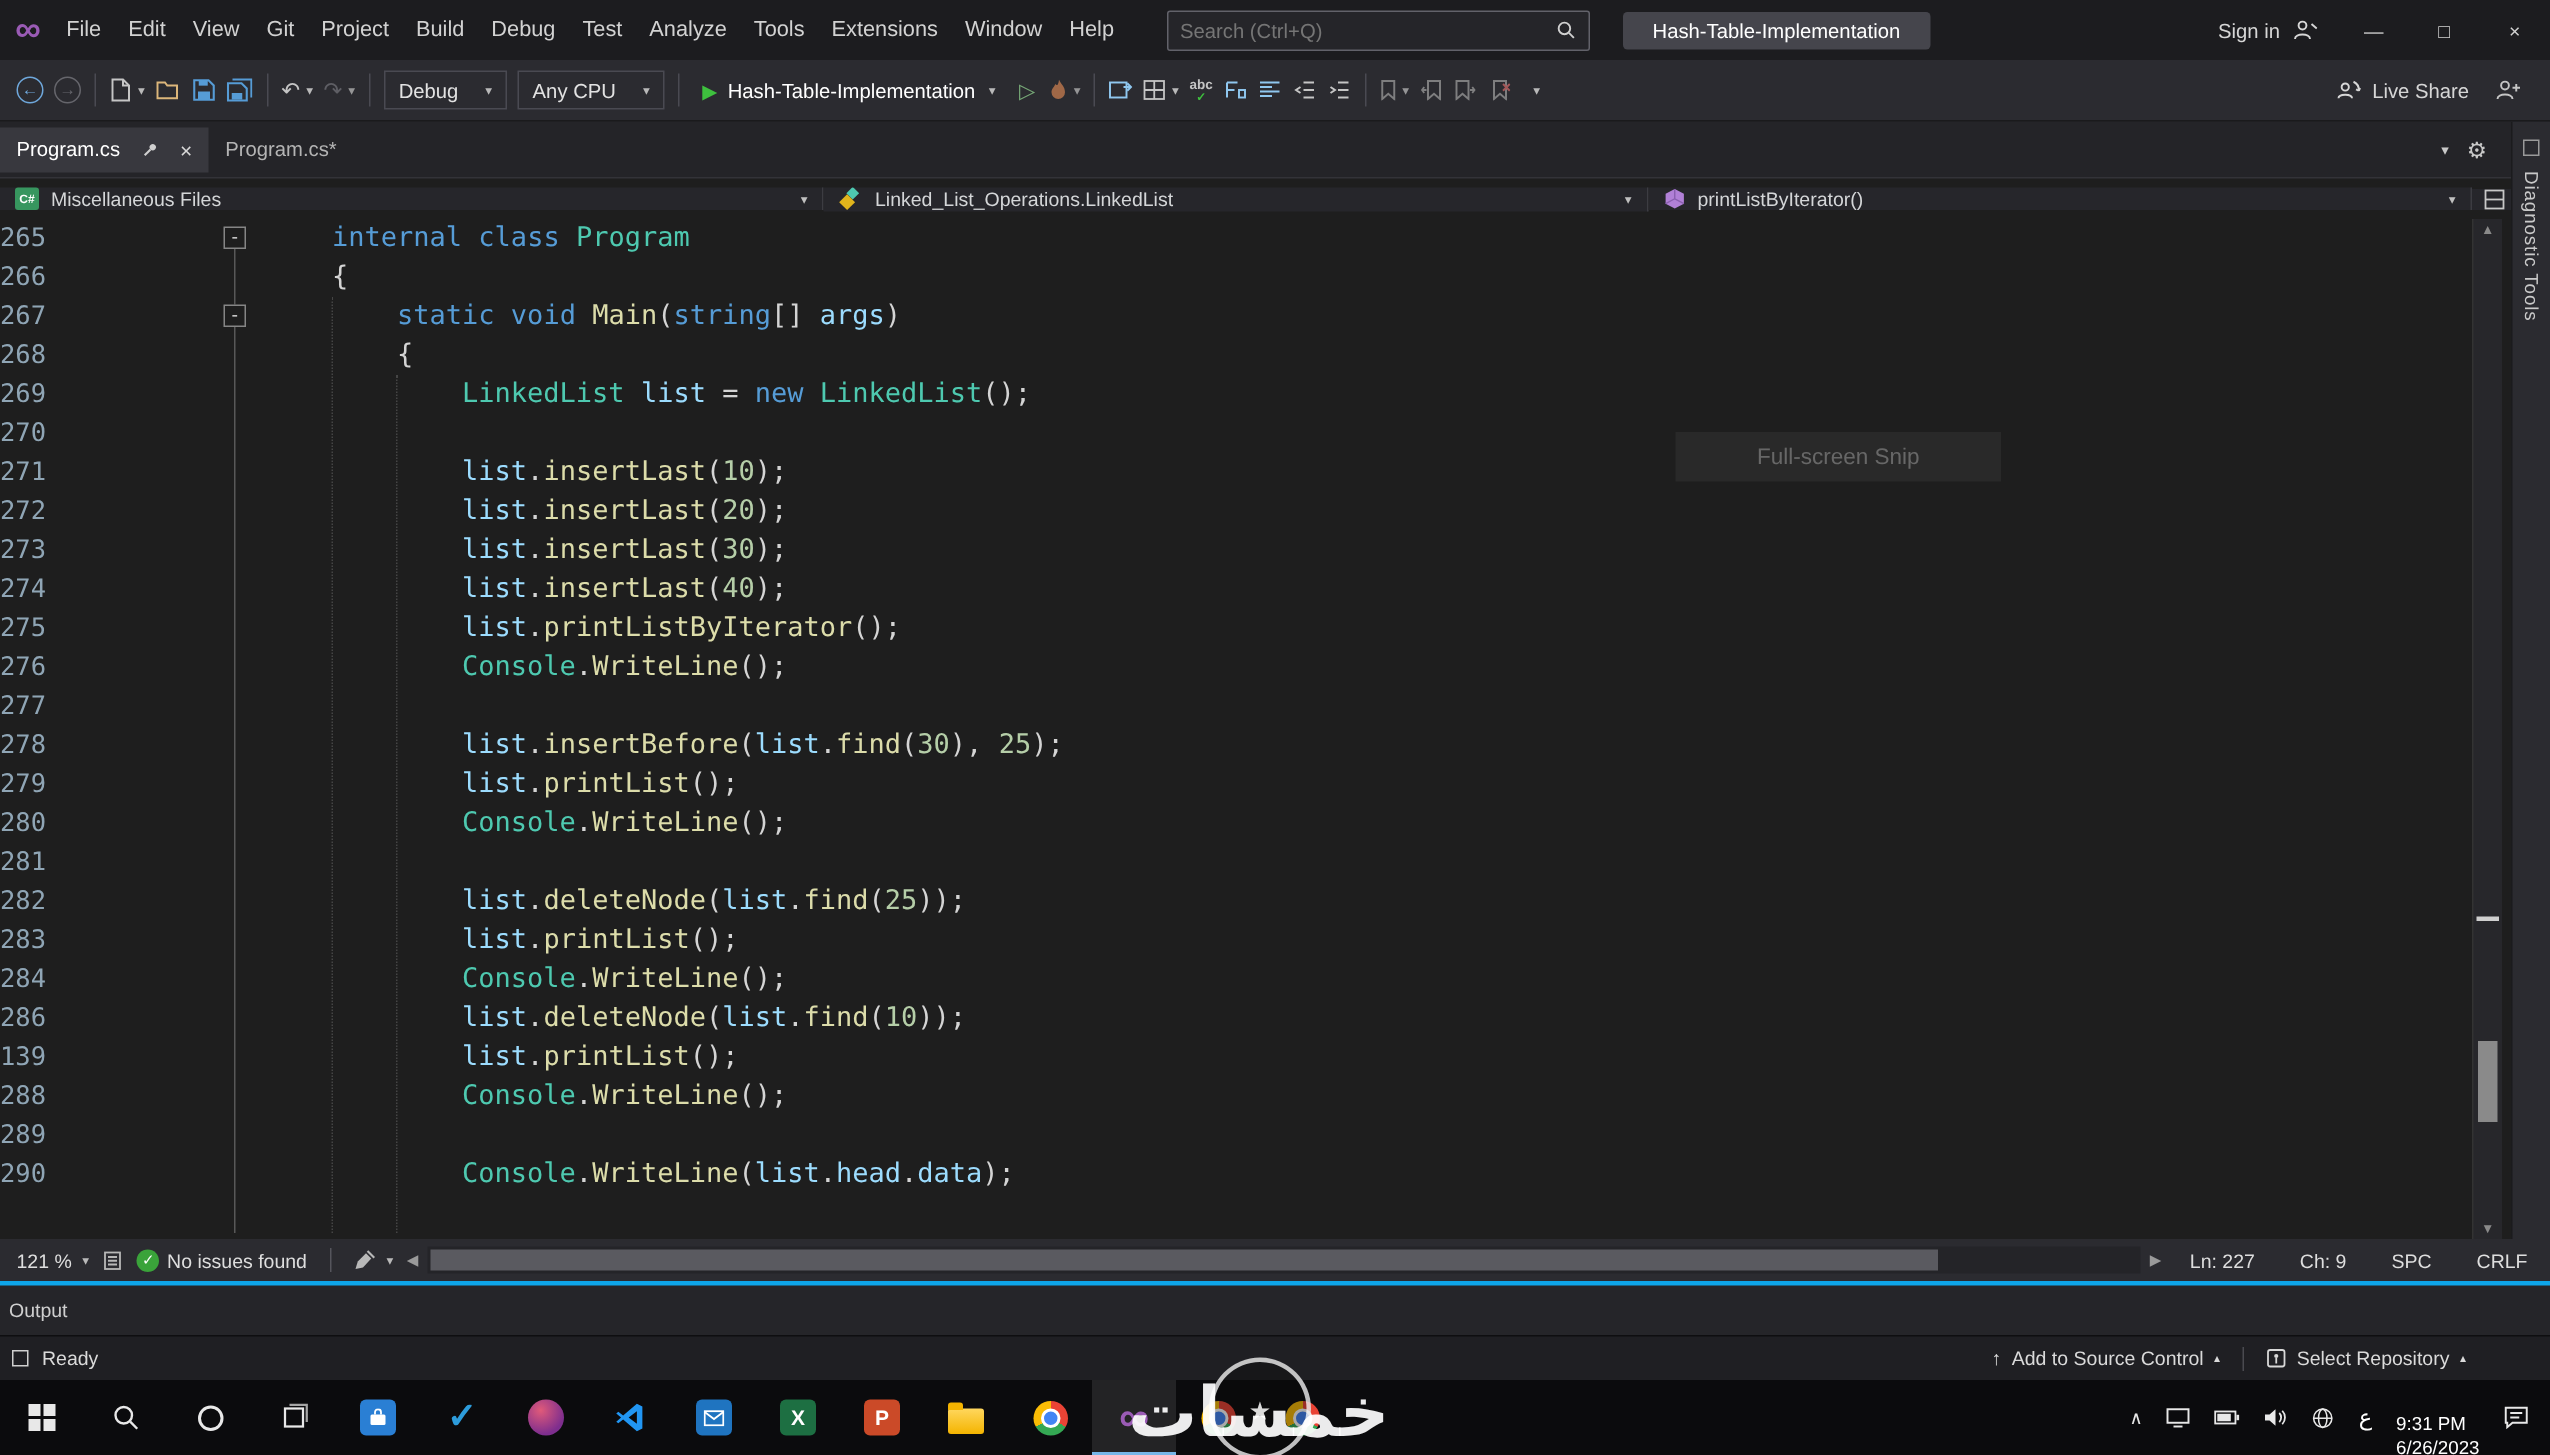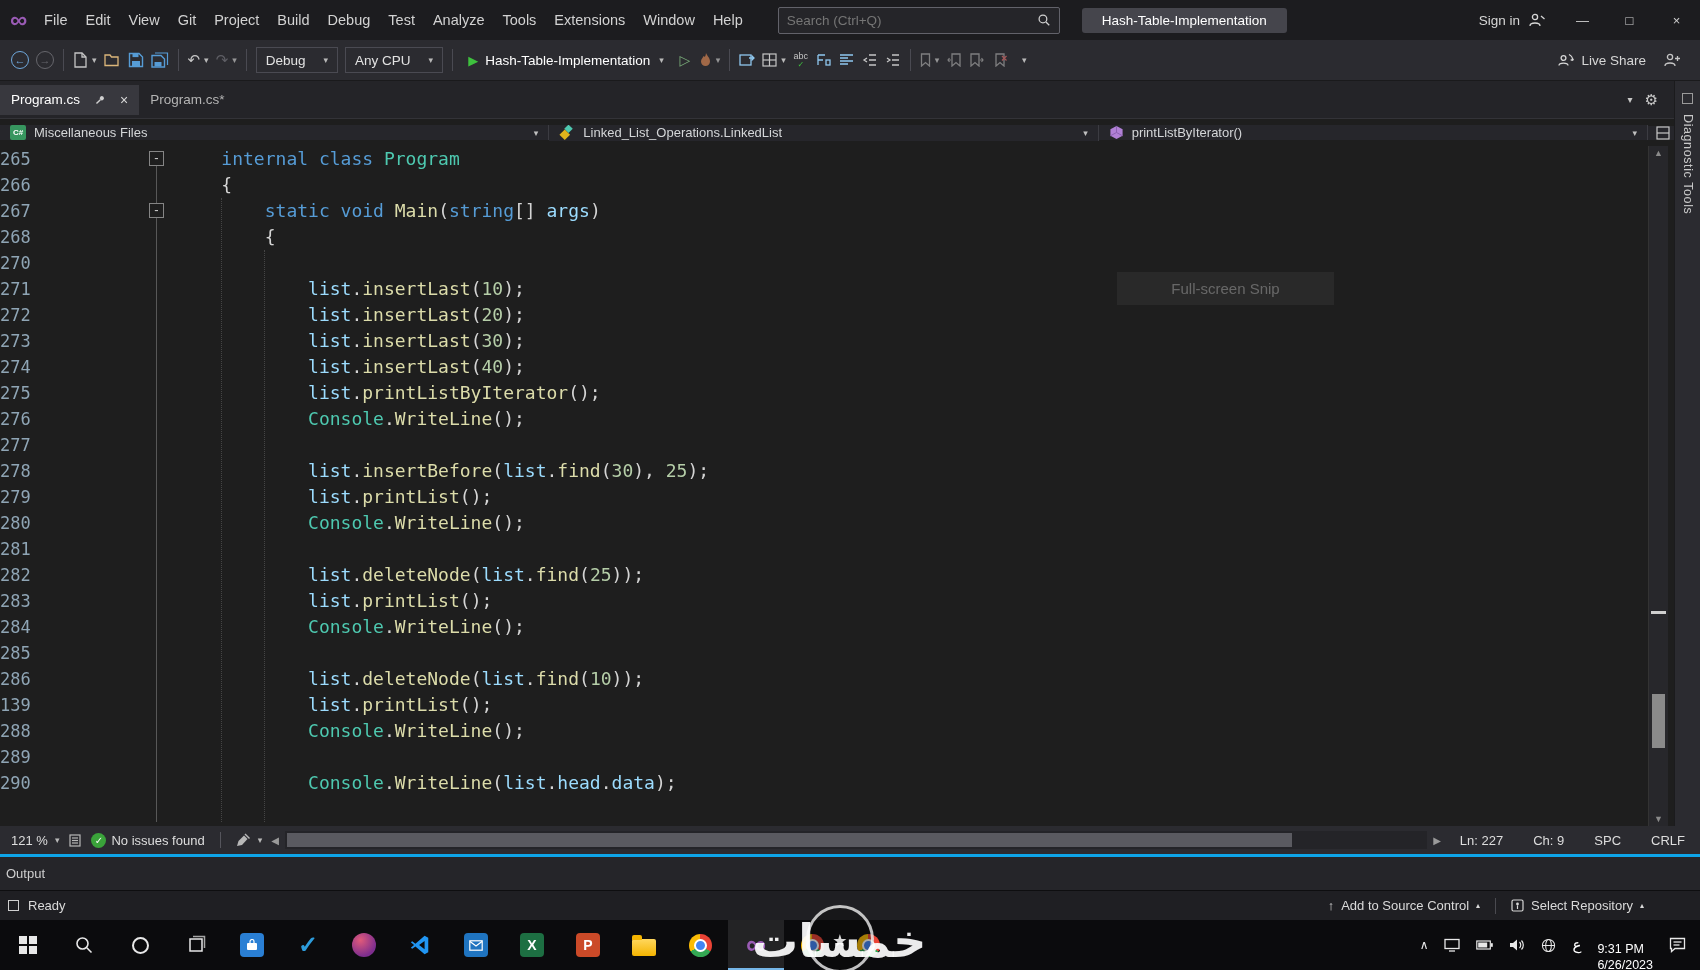--- a/index.html
+++ b/index.html
@@ -29,21 +29,21 @@
   .circ{width:18px;height:18px;border:1.5px solid #6fa8dc;border-radius:50%;display:flex;align-items:center;
         justify-content:center;font-size:11px;color:#6fa8dc;}
   .circ.dim{border-color:#66666c;color:#66666c;}
   .tsep{width:1px;height:22px;background:#4a4a52;margin:0 5px;}
   .tcaret{font-size:9px;color:#b9b9b9;margin-left:2px;}
   .tselect{height:26px;border:1px solid #4a4a52;background:#2b2b30;display:flex;align-items:center;
         padding:0 9px;font-size:13.5px;color:#e2e2e2;margin:0 3px;gap:16px;}
   .start-btn{display:flex;align-items:center;gap:7px;padding:0 9px;font-size:13.5px;color:#fff;}
   .play{color:#3ec13e;font-size:13px;}
   .play-outline{color:#77a877;font-size:14px;}
-  .spell{font-size:9px;letter-spacing:0;line-height:1;color:#c5c5c5;display:flex;flex-direction:column;align-items:center;}
+  .spell{font-size:9px;letter-spacing:0;line-height:1;color:#c5c5c5;display:flex;flex-direction:column;align-items:center;font-weight:bold;}
   .toolbar-right{margin-left:auto;display:flex;align-items:center;gap:14px;margin-right:8px;}
   .live-share{display:flex;align-items:center;gap:7px;font-size:13.5px;color:#d6d6d6;}
 
   
   .tabrow{top:81px;height:37px;background:#242428;align-items:center;z-index:15;}
   .tab{height:30px;display:flex;align-items:center;padding:0 11px;font-size:13.5px;gap:8px;cursor:default;}
   .tab.active{background:#38383e;color:#fff;gap:14px;}
   .tab.inactive{color:#b4b4b4;}
   .tab-close{font-size:14px;color:#d8d8d8;line-height:1;}
   .tabrow-right{margin-left:auto;display:flex;align-items:center;gap:12px;margin-right:42px;color:#c8c8c8;}
@@ -65,21 +65,21 @@
   .fold{width:56px;position:relative;flex:none;}
   .fold-box{position:absolute;left:27px;top:5px;width:15px;height:15px;border:1px solid #858585;background:#1e1e1e;
         color:#cfcfcf;font-size:13px;line-height:12px;text-align:center;z-index:3;font-family:"Liberation Sans",sans-serif;}
   .code-text{white-space:pre;color:#d4d4d4;}
   .tk-kw{color:var(--tk-kw);} .tk-ty{color:var(--tk-ty);} .tk-me{color:var(--tk-me);}
   .tk-va{color:var(--tk-va);} .tk-nu{color:var(--tk-nu);} .tk-pl{color:var(--tk-pl);}
   .fold-line{position:absolute;left:156px;top:13px;width:1px;height:663px;background:#585858;z-index:2;}
   .guide{position:absolute;width:1px;border-left:1px dotted #454545;z-index:1;}
   .guide1{left:221px;top:52px;height:624px;}
   .guide2{left:264px;top:104px;height:572px;}
-  .snip{position:absolute;left:1117px;top:272px;width:217px;height:33px;background:rgba(255,255,255,.05);
+  .snip{position:absolute;left:1117px;top:288px;width:217px;height:33px;background:rgba(255,255,255,.05);
         color:rgba(205,205,205,.38);font:15px "Liberation Sans",sans-serif;display:flex;align-items:center;
         justify-content:center;z-index:6;}
 
   
   .vscroll{position:absolute;left:1648px;top:146px;width:20px;height:680px;background:#27272b;border-left:1px solid #333;z-index:4;}
   .varrow{position:absolute;left:0;width:100%;text-align:center;font-size:9px;color:#8a8a8a;}
   .vthumb{position:absolute;left:3px;right:3px;top:548px;height:54px;background:#8a8a8a;}
   .vmark{position:absolute;left:2px;right:2px;top:465px;height:3px;background:#cfcfcf;}
 
   
@@ -409,20 +409,25 @@
             <span class="fold-box">-</span>
           </span>
           <span class="code-text"><span class="tk-pl">        </span><span class="tk-kw">static</span><span class="tk-pl"> </span><span class="tk-kw">void</span><span class="tk-pl"> </span><span class="tk-me">Main</span><span class="tk-pl">(</span><span class="tk-kw">string</span><span class="tk-pl">[] </span><span class="tk-va">args</span><span class="tk-pl">)</span></span>
         </div>
         <div class="code-row">
           <span class="ln">268</span>
           <span class="fold"></span>
           <span class="code-text"><span class="tk-pl">        {</span></span>
         </div>
         <div class="code-row">
+          <span class="ln">269</span>
+          <span class="fold"></span>
+          <span class="code-text"><span class="tk-pl">            </span><span class="tk-ty">LinkedList</span><span class="tk-pl"> </span><span class="tk-va">list</span><span class="tk-pl"> = </span><span class="tk-kw">new</span><span class="tk-pl"> </span><span class="tk-ty">LinkedList</span><span class="tk-pl">();</span></span>
+        </div>
+        <div class="code-row">
           <span class="ln">270</span>
           <span class="fold"></span>
           <span class="code-text"></span>
         </div>
         <div class="code-row">
           <span class="ln">271</span>
           <span class="fold"></span>
           <span class="code-text"><span class="tk-pl">            </span><span class="tk-va">list</span><span class="tk-pl">.</span><span class="tk-me">insertLast</span><span class="tk-pl">(</span><span class="tk-nu">10</span><span class="tk-pl">);</span></span>
         </div>
         <div class="code-row">
@@ -482,25 +487,20 @@
         </div>
         <div class="code-row">
           <span class="ln">283</span>
           <span class="fold"></span>
           <span class="code-text"><span class="tk-pl">            </span><span class="tk-va">list</span><span class="tk-pl">.</span><span class="tk-me">printList</span><span class="tk-pl">();</span></span>
         </div>
         <div class="code-row">
           <span class="ln">284</span>
           <span class="fold"></span>
           <span class="code-text"><span class="tk-pl">            </span><span class="tk-ty">Console</span><span class="tk-pl">.</span><span class="tk-me">WriteLine</span><span class="tk-pl">();</span></span>
-        </div>
-        <div class="code-row">
-          <span class="ln">285</span>
-          <span class="fold"></span>
-          <span class="code-text"></span>
         </div>
         <div class="code-row">
           <span class="ln">286</span>
           <span class="fold"></span>
           <span class="code-text"><span class="tk-pl">            </span><span class="tk-va">list</span><span class="tk-pl">.</span><span class="tk-me">deleteNode</span><span class="tk-pl">(</span><span class="tk-va">list</span><span class="tk-pl">.</span><span class="tk-me">find</span><span class="tk-pl">(</span><span class="tk-nu">10</span><span class="tk-pl">));</span></span>
         </div>
         <div class="code-row">
           <span class="ln">139</span>
           <span class="fold"></span>
           <span class="code-text"><span class="tk-pl">            </span><span class="tk-va">list</span><span class="tk-pl">.</span><span class="tk-me">printList</span><span class="tk-pl">();</span></span>

